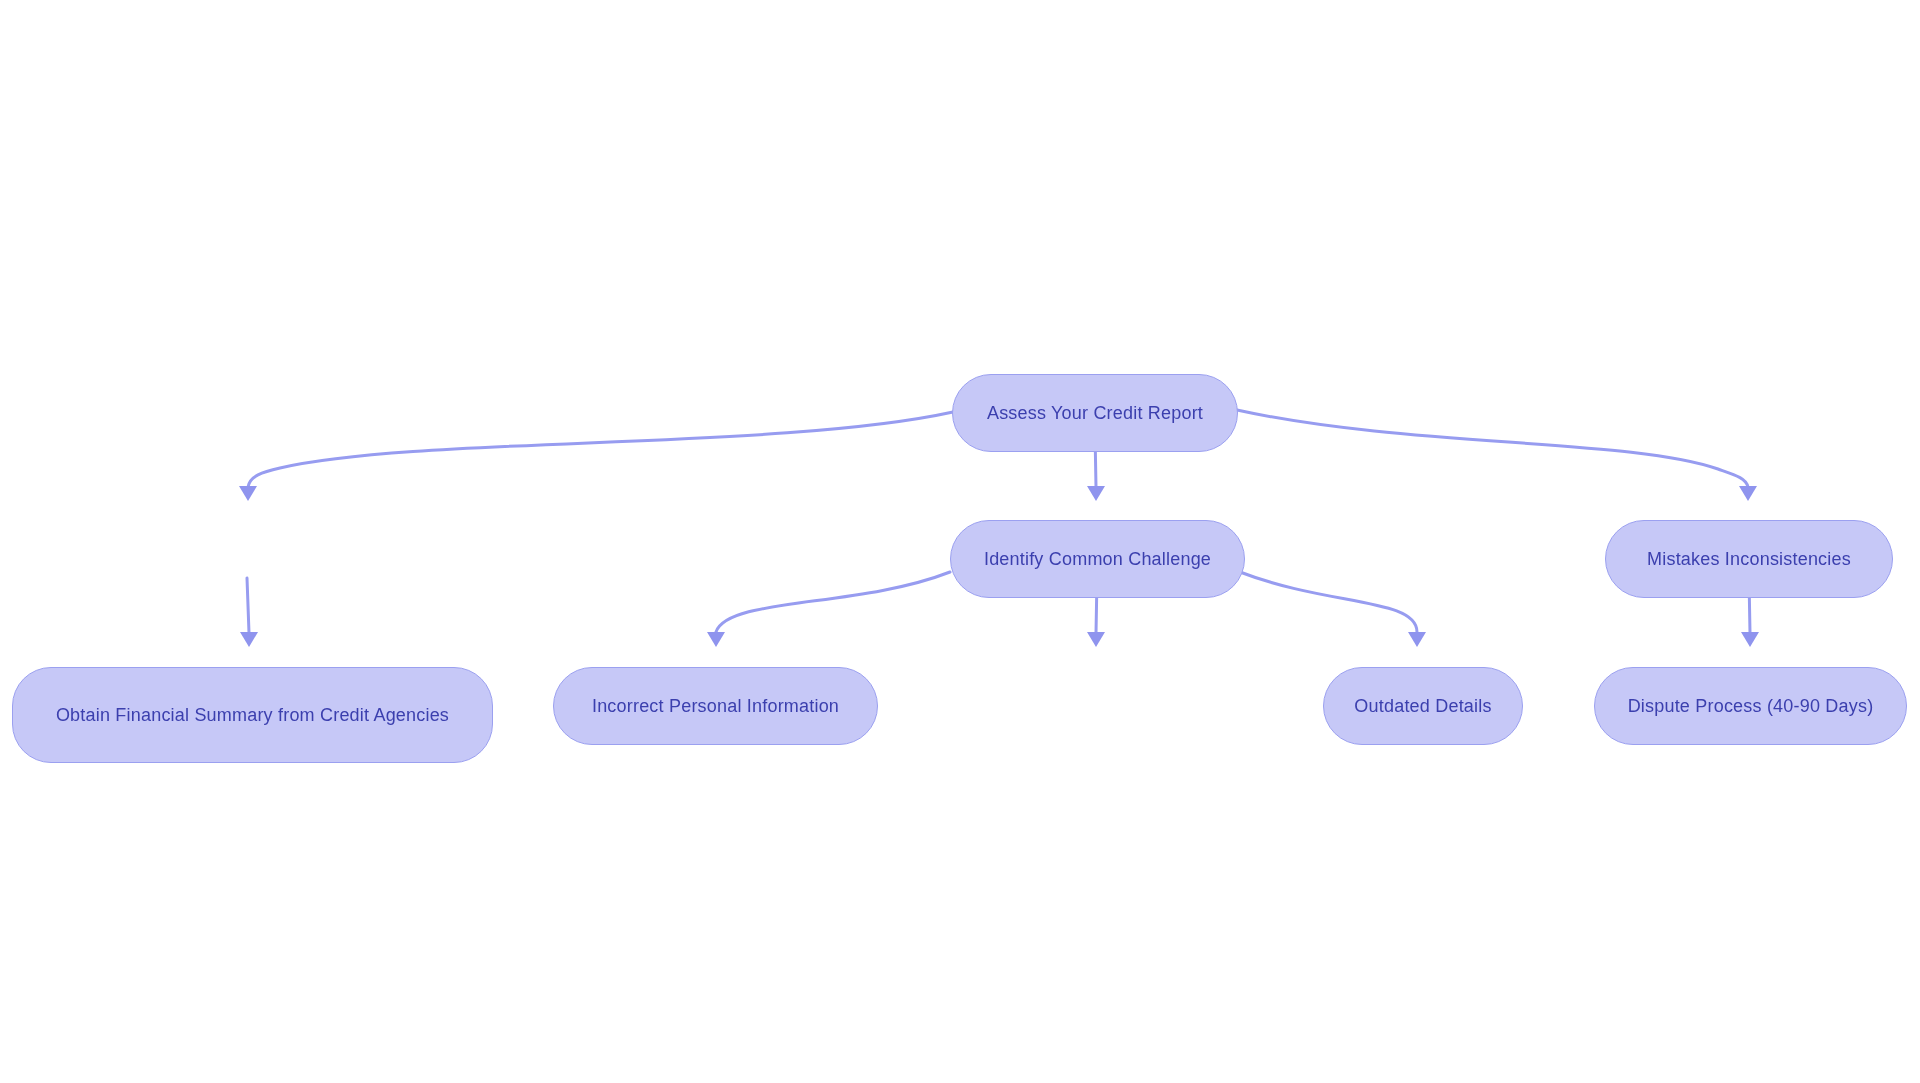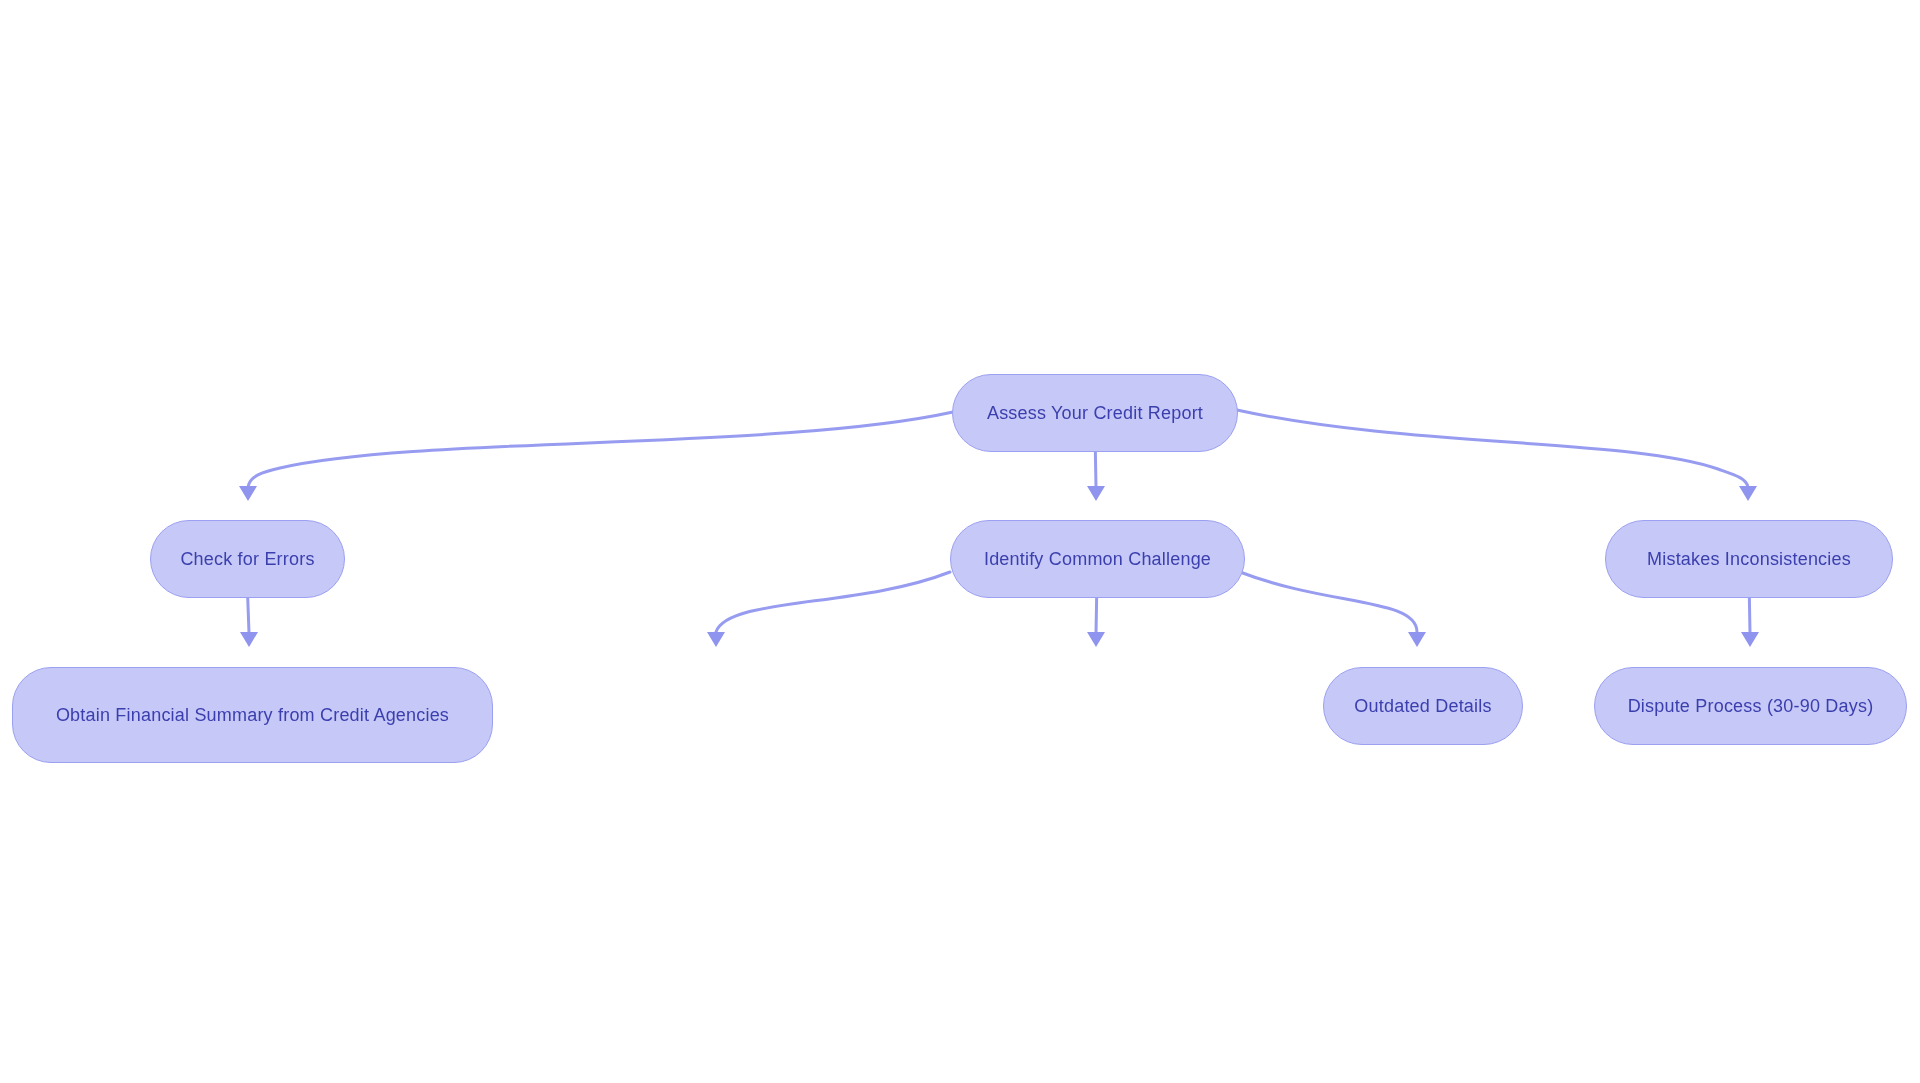--- a/index.html
+++ b/index.html
@@ -112,32 +112,32 @@
 
     <g>
       <path d="M1749,578 L1750,633"></path>
       <polygon points="1741,632 1759,632 1750,647"></polygon>
     </g>
   </svg>
 
   <div class="node n-assess">
     <span>Assess Your Credit Report</span>
   </div>
-  <div class="node n-check">
-    <span>Check for Errors</span>
-  </div>
   <div class="node n-identify">
     <span>Identify Common Challenge</span>
   </div>
   <div class="node n-challenge">
     <span>Mistakes Inconsistencies</span>
   </div>
   <div class="node n-obtain">
     <span>Obtain Financial Summary from Credit Agencies</span>
   </div>
+  <div class="node n-incorrect">
+    <span>Incorrect Personal Information</span>
+  </div>
   <div class="node n-outdated">
     <span>Outdated Details</span>
   </div>
   <div class="node n-dispute">
-    <span>Dispute Process (30-90 Days)</span>
+    <span>Dispute Process (40-90 Days)</span>
   </div>
 
 </div>
 
 </body></html>

